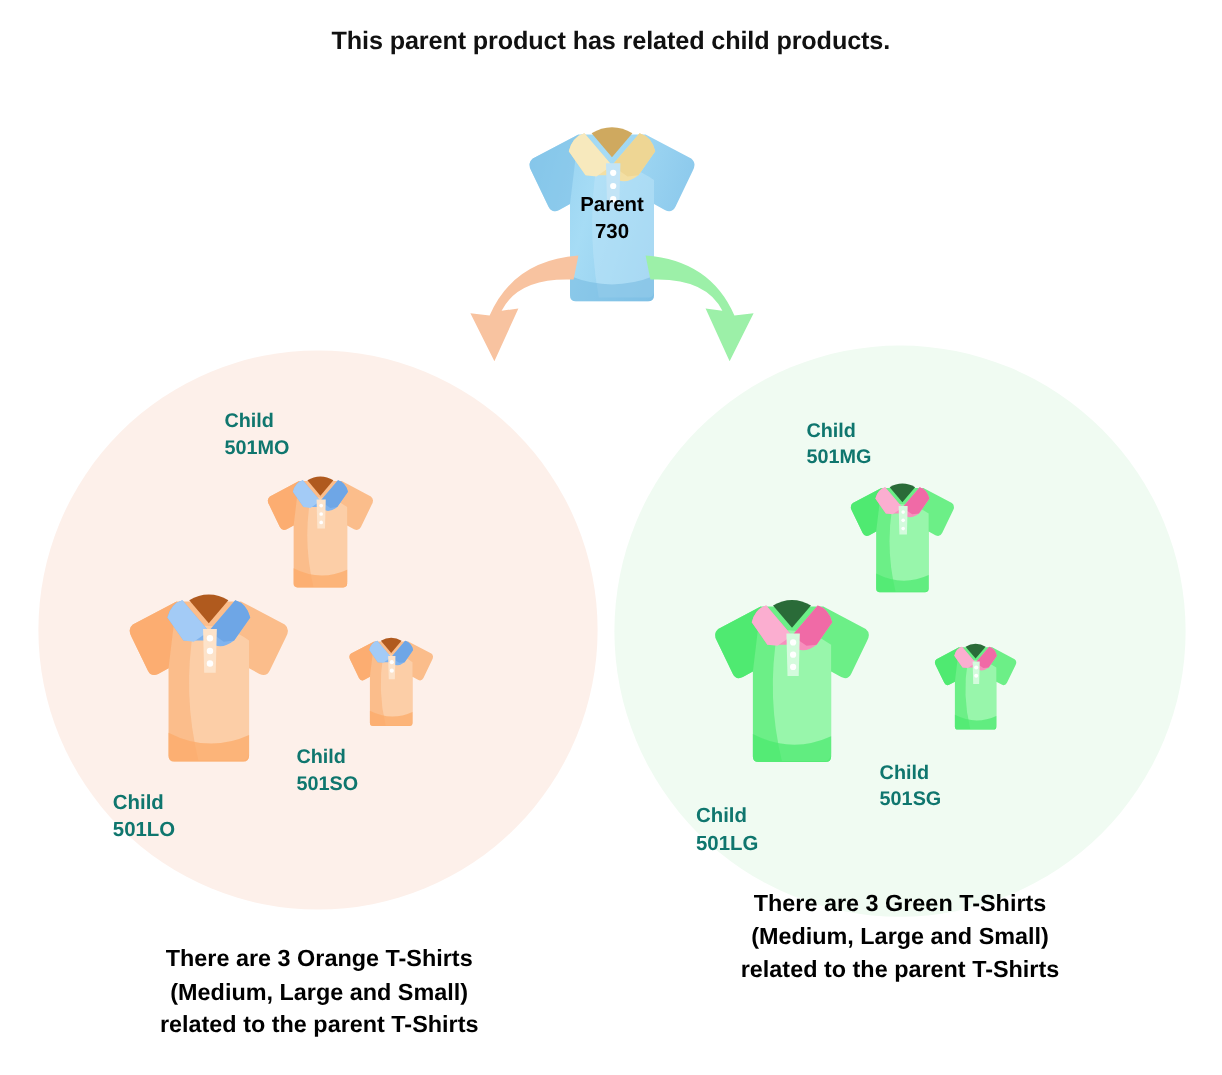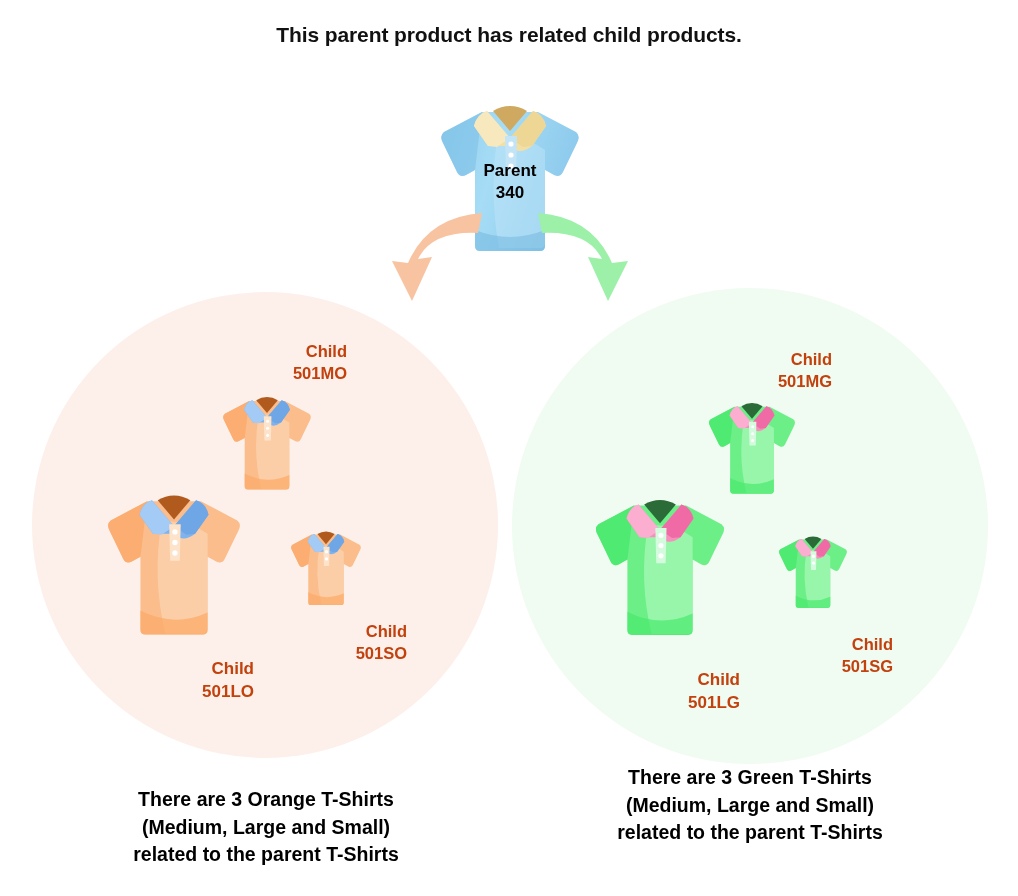--- a/index.html
+++ b/index.html
@@ -67,25 +67,25 @@
   }
 
   
   .figure {
     position: absolute;
   }
   .figure svg { display: block; }
 
   .shirt-label {
     position: absolute;
-    text-align: right;
+    text-align: left;
     font-size: 16.5px;
     font-weight: bold;
     line-height: 1.33;
-    color: #c2410c;
+    color: #0f766e;
     white-space: pre-line;
     width: 160px;
   }
   .shirt-label.big {
     font-size: 17px;
   }
 
   .parent-text {
     position: absolute;
     text-align: center;
@@ -102,21 +102,21 @@
     position: absolute;
     text-align: center;
     font-size: 19.5px;
     font-weight: bold;
     line-height: 1.42;
     color: #000000;
     white-space: pre-line;
     width: 420px;
   }
   .caption-left  { left: 56px;  top: 786px; }
-  .caption-right { left: 540px; top: 764px; }
+  .caption-right { left: 540px; top: 740px; }
 </style>
 </head>
 <body>
 
 <div class="stage">
 
   <div class="heading">This parent product has related
 child products.</div>
 
   <div class="circle circle-orange"></div>
@@ -146,21 +146,21 @@
       <path d="M96 13 L73 40 L86 49 L95 48 L109 28 Q106 16 96 13 Z" fill="#eed694"></path>
 
       <path d="M56 13 L73 33 L90 13 Q82 8 73 8 Q64 8 56 13 Z" fill="#cfa95f"></path>
 
       <path d="M68 38 L80 38 L79 76 L69 76 Z" fill="#c3e4f6"></path>
       <circle cx="74" cy="46" r="2.6" fill="#ffffff"></circle>
       <circle cx="74" cy="57" r="2.6" fill="#ffffff"></circle>
       <circle cx="74" cy="68" r="2.6" fill="#ffffff"></circle>
     </svg>
     <div class="parent-text" style="left:13px; top:62px;">Parent
-340</div>
+730</div>
   </div>
 
   <svg class="arrow-svg" viewBox="0 0 280 110">
 
     <g>
       <path d="M112 8 Q58 12 38 58 L22 56 L42 96 L62 52 L48 54 Q62 26 108 28 Z" fill="#f8c3a0"></path>
     </g>
 
     <g>
       <path d="M168 8 Q222 12 242 58 L258 56 L238 96 L218 52 L232 54 Q218 26 172 28 Z" fill="#9cf0a8"></path>

